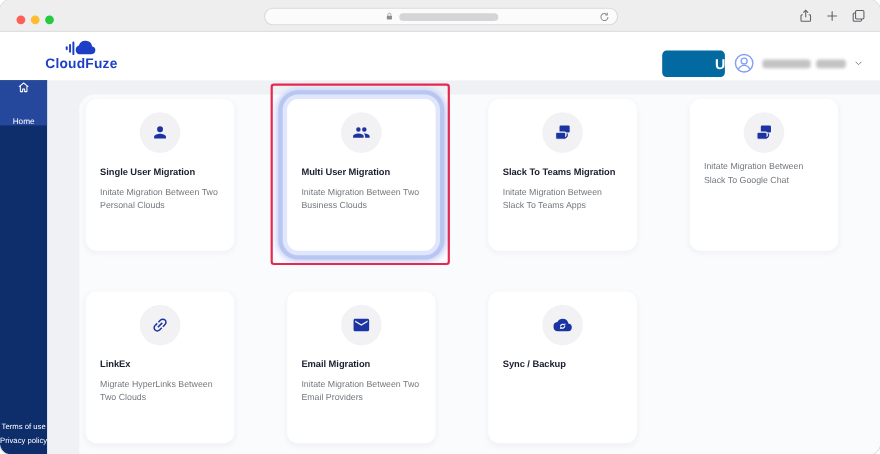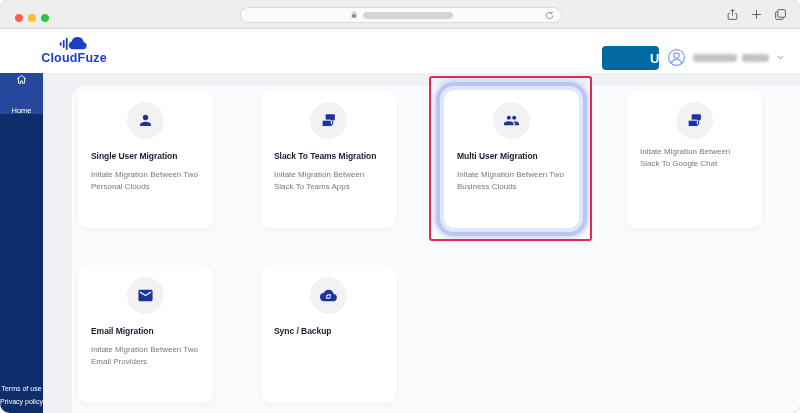--- a/index.html
+++ b/index.html
@@ -163,58 +163,71 @@
             <div class="iconwrap">
               <span class="cicon">
                 <svg viewBox="0 0 24 24">
                   <path d="M12 11.5a3.8 3.8 0 1 0 0-7.6 3.8 3.8 0 0 0 0 7.6Zm0 2.2c-2.6 0-7.6 1.3-7.6 3.8v2.2h15.2v-2.2c0-2.5-5-3.8-7.6-3.8Z"></path>
                 </svg>
               </span>
             </div>
             <div class="ctitle">Single User Migration</div>
             <div class="cdesc">Initate Migration Between Two Personal Clouds</div>
           </div>
+          <div class="card highlighted">
+            <div class="iconwrap">
+              <span class="cicon">
+                <svg viewBox="0 0 24 24">
+                  <path d="M15.8 11a2.9 2.9 0 1 0 0-5.8 2.9 2.9 0 0 0 0 5.8ZM8.2 11a2.9 2.9 0 1 0 0-5.8 2.9 2.9 0 0 0 0 5.8Zm0 2.1c-2.3 0-6.8 1.1-6.8 3.4v2.3h13.6v-2.3c0-2.3-4.5-3.4-6.8-3.4Zm7.6 0c-.3 0-.6 0-1 .05a4.1 4.1 0 0 1 2 3.35v2.3h5.8v-2.3c0-2.3-4.5-3.4-6.8-3.4Z"></path>
+                </svg>
+              </span>
+            </div>
+            <div class="ctitle">Multi User Migration</div>
+            <div class="cdesc">Initate Migration Between Two Business Clouds</div>
+            <div class="red-frame"></div>
+          </div>
           <div class="card">
             <div class="iconwrap">
               <span class="cicon">
                 <svg viewBox="0 0 24 24">
                   <rect x="8" y="3" width="13" height="9" rx="1.6"></rect>
                   <rect x="3" y="11.5" width="13" height="9" rx="1.6" stroke="#f2f2f5" stroke-width="1.4"></rect>
                   <path d="M17.6 13.2a4.2 4.2 0 0 1-3.1 5.9" fill="none" stroke="#1c33a2" stroke-width="1.6"></path>
                   <path d="m13.2 17.6 1.4 1.7 2-.9z"></path>
                 </svg>
               </span>
             </div>
             <div class="ctitle">Slack To Teams Migration</div>
             <div class="cdesc">Initate Migration Between Slack To Teams Apps</div>
           </div>
-          <div class="card highlighted">
-            <div class="iconwrap">
-              <span class="cicon">
-                <svg viewBox="0 0 24 24">
-                  <path d="M15.8 11a2.9 2.9 0 1 0 0-5.8 2.9 2.9 0 0 0 0 5.8ZM8.2 11a2.9 2.9 0 1 0 0-5.8 2.9 2.9 0 0 0 0 5.8Zm0 2.1c-2.3 0-6.8 1.1-6.8 3.4v2.3h13.6v-2.3c0-2.3-4.5-3.4-6.8-3.4Zm7.6 0c-.3 0-.6 0-1 .05a4.1 4.1 0 0 1 2 3.35v2.3h5.8v-2.3c0-2.3-4.5-3.4-6.8-3.4Z"></path>
-                </svg>
-              </span>
-            </div>
-            <div class="ctitle">Multi User Migration</div>
-            <div class="cdesc">Initate Migration Between Two Business Clouds</div>
-            <div class="red-frame"></div>
-          </div>
           <div class="card">
             <div class="iconwrap">
               <span class="cicon">
                 <svg viewBox="0 0 24 24">
                   <rect x="8" y="3" width="13" height="9" rx="1.6"></rect>
                   <rect x="3" y="11.5" width="13" height="9" rx="1.6" stroke="#f2f2f5" stroke-width="1.4"></rect>
                   <path d="M17.6 13.2a4.2 4.2 0 0 1-3.1 5.9" fill="none" stroke="#1c33a2" stroke-width="1.6"></path>
                   <path d="m13.2 17.6 1.4 1.7 2-.9z"></path>
                 </svg>
               </span>
             </div>
             <div class="cdesc">Initate Migration Between Slack To Google Chat</div>
+          </div>
+          <div class="card">
+            <div class="iconwrap">
+              <span class="cicon">
+                <svg viewBox="0 0 24 24">
+                  <g transform="rotate(-45 12 12)">
+                    <path d="M3.9 12c0-1.7 1.4-3.1 3.1-3.1h4V7H7c-2.8 0-5 2.2-5 5s2.2 5 5 5h4v-1.9H7c-1.7 0-3.1-1.4-3.1-3.1ZM8 13h8v-2H8v2Zm9-6h-4v1.9h4c1.7 0 3.1 1.4 3.1 3.1s-1.4 3.1-3.1 3.1h-4V17h4c2.8 0 5-2.2 5-5s-2.2-5-5-5Z"></path>
+                  </g>
+                </svg>
+              </span>
+            </div>
+            <div class="ctitle">LinkEx</div>
+            <div class="cdesc">Migrate HyperLinks Between Two Clouds</div>
           </div>
           <div class="card">
             <div class="iconwrap">
               <span class="cicon">
                 <svg viewBox="0 0 24 24">
                   <path d="M20 4H4c-1.1 0-2 .9-2 2v12c0 1.1.9 2 2 2h16c1.1 0 2-.9 2-2V6c0-1.1-.9-2-2-2Zm0 4-8 5-8-5V6l8 5 8-5v2Z"></path>
                 </svg>
               </span>
             </div>
             <div class="ctitle">Email Migration</div>

